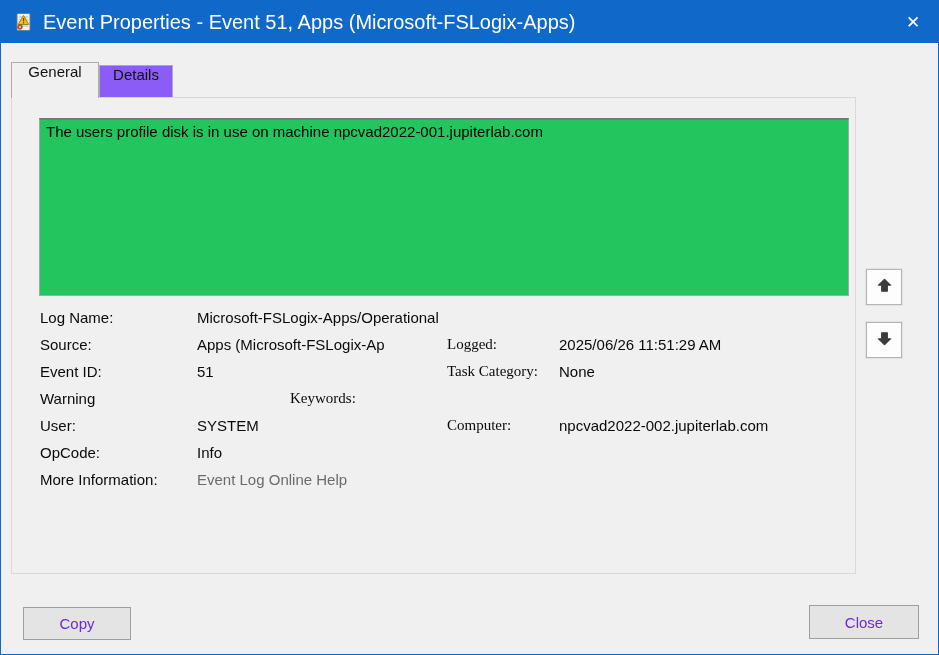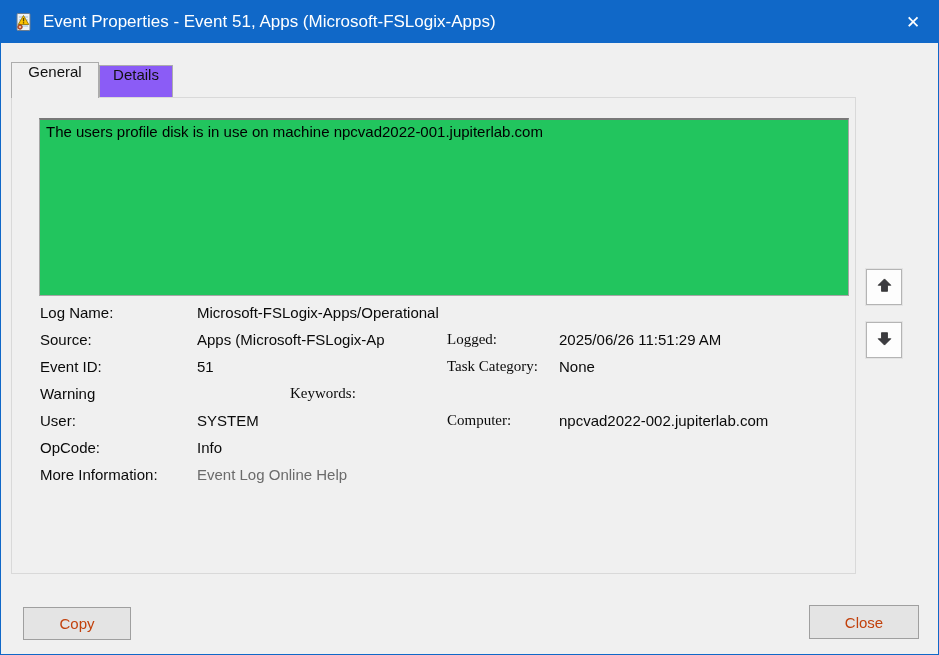--- a/index.html
+++ b/index.html
@@ -16,21 +16,21 @@
 
   
   .titlebar {
     position:absolute; top:0; left:0; right:0; height:42px;
     background:#1068c8;
     display:flex; align-items:center;
     padding-left:12px;
   }
   .titlebar-icon { width:20px; height:20px; flex:none; }
   .title-text {
-    color:#ffffff; font-size:17px; margin-left:10px;
+    color:#ffffff; font-size:20px; margin-left:10px;
     white-space:nowrap; overflow:hidden;
   }
   .close-btn {
     position:absolute; right:0; top:0; width:50px; height:42px;
     display:flex; align-items:center; justify-content:center;
     color:#ffffff; font-size:17px; cursor:pointer; user-select:none;
   }
 
   
   .tab {
@@ -57,21 +57,21 @@
     border:1px solid #a6a6a6;
     border-top:2px solid #787878;
     padding:3px 6px;
     font-size:15px; color:#000;
     overflow:hidden;
     cursor:text;
   }
 
   .fields { position:absolute; left:28px; top:206px; width:806px; }
   .frow {
-    display:flex; align-items:flex-start; height:27px;
+    display:flex; align-items:center; height:27px;
     font-size:15px; color:#0a0a0a;
   }
   .fl1 { width:157px; flex:none; }
   .fv1 { width:250px; flex:none; white-space:nowrap; overflow:hidden; }
   .fl2 { width:112px; flex:none;font-family:Liberation Serif, serif; }
   .fv2 { flex:1; white-space:nowrap; overflow:hidden; }
   .link-gray { color:#6b6b6b; cursor:pointer; }
 
   
   .nav-btn {
@@ -84,21 +84,21 @@
   }
   .nav-up   { left:865px; top:268px; }
   .nav-down { left:865px; top:321px; }
 
   
   .btn {
     position:absolute;
     background:#e4e4e4;
     border:1px solid #9f9f9f;
     font-family:"Liberation Sans", sans-serif;
-    font-size:15px; color:#c2410c;
+    font-size:15px; color:#6d28d9;
     display:flex; align-items:center; justify-content:center;
     cursor:pointer;
   }
   .btn-copy  { left:22px;  top:606px; width:108px; height:33px; }
   .btn-close { left:808px; top:604px; width:110px; height:34px; }
 </style>
 </head>
 <body>
 
 <div class="window">

